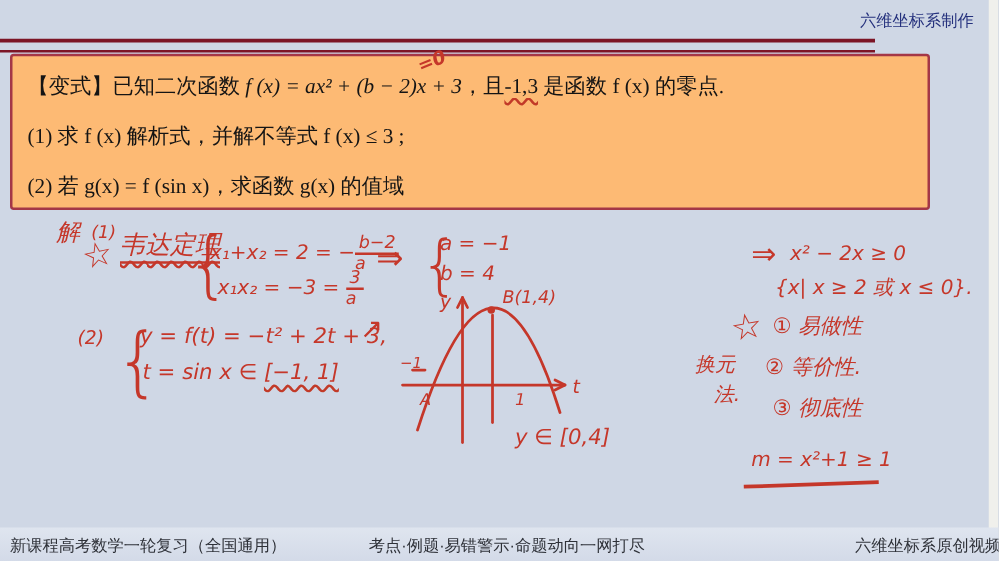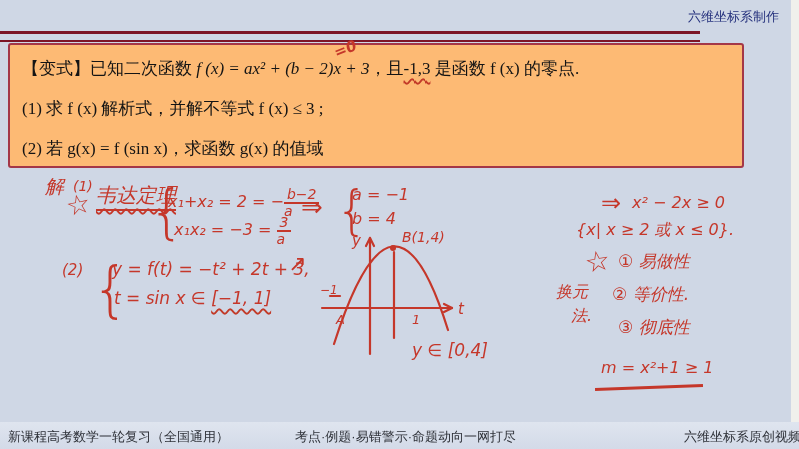--- a/index.html
+++ b/index.html
@@ -69,21 +69,21 @@
   </div>
   <div class="hw" style="left:174px;top:215px;font-size:16px;">
     <span>x₁x₂ = −3 = </span><span class="frac"><span class="num">3</span><span class="den">a</span></span>
   </div>
   <div class="hw" style="left:301px;top:193px;font-size:26px;font-style:normal;">⇒</div>
   <div class="hw brace" style="left:336px;top:183px;font-size:50px;">{</div>
   <div class="hw" style="left:352px;top:186px;font-size:16px;">a = −1</div>
   <div class="hw" style="left:352px;top:210px;font-size:16px;">b = 4</div>
   <div class="hw" style="left:601px;top:190px;font-size:24px;font-style:normal;">⇒</div>
   <div class="hw" style="left:632px;top:194px;font-size:16px;">x² − 2x ≥ 0</div>
-  <div class="hw" style="left:576px;top:221px;font-size:16px;">{x| x ≥ 2 或 x ≤ 0}.</div>
+  <div class="hw" style="left:620px;top:221px;font-size:16px;">{x| x ≥ 2 或 x ≤ 0}.</div>
 
   <div class="hw" style="left:62px;top:262px;font-size:15px;">(2)</div>
   <div class="hw brace" style="left:92px;top:256px;font-size:58px;">{</div>
   <div class="hw" style="left:112px;top:260px;font-size:17px;">y = f(t) = −t² + 2t + 3,</div>
   <div class="hw" style="left:288px;top:252px;font-size:22px;font-style:normal;">↗</div>
   <div class="hw" style="left:114px;top:289px;font-size:17px;">
     <span>t = sin x ∈ </span><span class="wavy-red">[−1, 1]</span>
   </div>
 
   <svg style="position:absolute;left:316px;top:226px;" width="160" height="135" viewBox="0 0 160 135">

